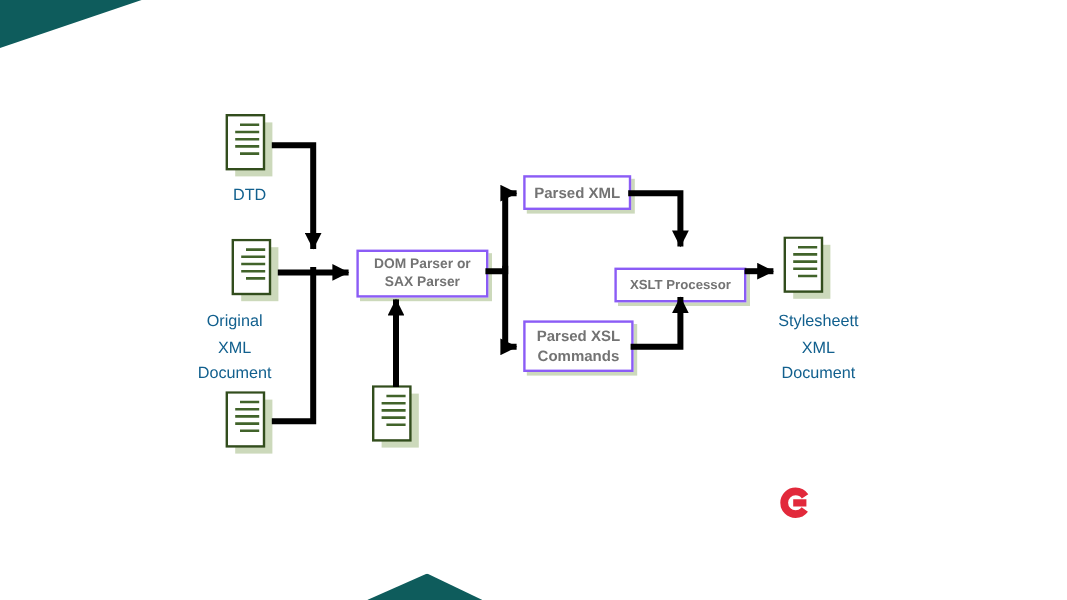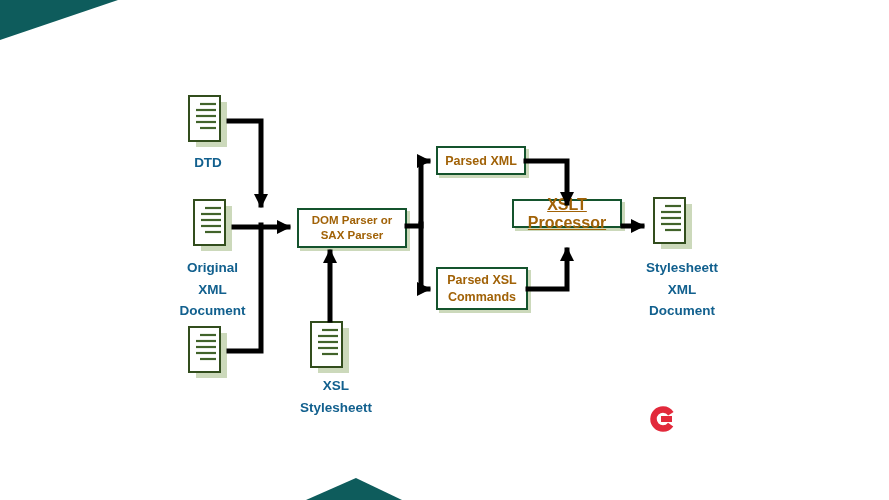--- a/index.html
+++ b/index.html
@@ -21,42 +21,42 @@
   .corner-bottom {
     position: absolute; left: 306px; bottom: 0;
     width: 96px; height: 22px;
     background: #0e5c5c;
     clip-path: polygon(0 100%, 100% 100%, 52% 0);
   }
   .doc-icon { position: absolute; }
   .node-label {
     position: absolute;
     color: #12608e;
-    font-weight: bold;
+    font-weight: normal;
     font-size: 13.5px;
     line-height: 1.6;
     text-align: center;
     white-space: pre-line;
   }
   .flow-box {
     position: absolute;
     background: #ffffff;
-    border: 2px solid #14532d;
+    border: 2px solid #8b5cf6;
     box-shadow: 3px 3px 0 #ccd9bb;
-    color: #a16207;
+    color: #737373;
     font-weight: bold;
     display: flex;
     align-items: center;
     justify-content: center;
     text-align: center;
     white-space: pre-line;
   }
   .box-dom        { left: 297px; top: 208px; width: 110px; height: 40px; font-size: 11.5px; line-height: 1.3; }
   .box-parsedxml  { left: 436px; top: 146px; width: 90px;  height: 29px; font-size: 12.5px; }
-  .box-xslt       { left: 512px; top: 199px; width: 110px; height: 29px; font-size: 16px; text-decoration: underline; }
+  .box-xslt       { left: 512px; top: 223px; width: 110px; height: 29px; font-size: 11px; }
   .box-parsedxsl  { left: 436px; top: 267px; width: 92px;  height: 43px; font-size: 12.5px; line-height: 1.3; }
   .arrows { position: absolute; left: 0; top: 0; }
   .logo { position: absolute; left: 648px; top: 404px; display: flex; align-items: center; gap: 7px; }
   .logo-text {
     font-size: 19px;
     font-weight: bold;
     color: #4d4d4d;
     letter-spacing: 1px;
   }
 </style>
@@ -122,25 +122,23 @@
     <g stroke="#41632a" stroke-width="2.2">
       <line x1="13" y1="9" x2="29" y2="9"></line>
         <line x1="9" y1="15" x2="29" y2="15"></line>
       <line x1="9" y1="21" x2="29" y2="21"></line>
         <line x1="9" y1="27" x2="29" y2="27"></line>
       <line x1="13" y1="33" x2="29" y2="33"></line>
     </g>
   </svg>
 
   <div class="node-label" style="left:168px;top:152px;width:80px">DTD</div>
-  <div class="node-label" style="left:160px;top:257px;width:105px">Original
+  <div class="node-label" style="left:143px;top:257px;width:105px">Original
 XML
 Document</div>
-  <div class="node-label" style="left:276px;top:375px;width:120px">XSL
-Stylesheett</div>
   <div class="node-label" style="left:624px;top:257px;width:116px">Stylesheett
 XML
 Document</div>
 
   <div class="flow-box box-dom">DOM Parser or
 SAX Parser</div>
   <div class="flow-box box-parsedxml">Parsed XML</div>
   <div class="flow-box box-xslt">XSLT Processor</div>
   <div class="flow-box box-parsedxsl">Parsed XSL
 Commands</div>

